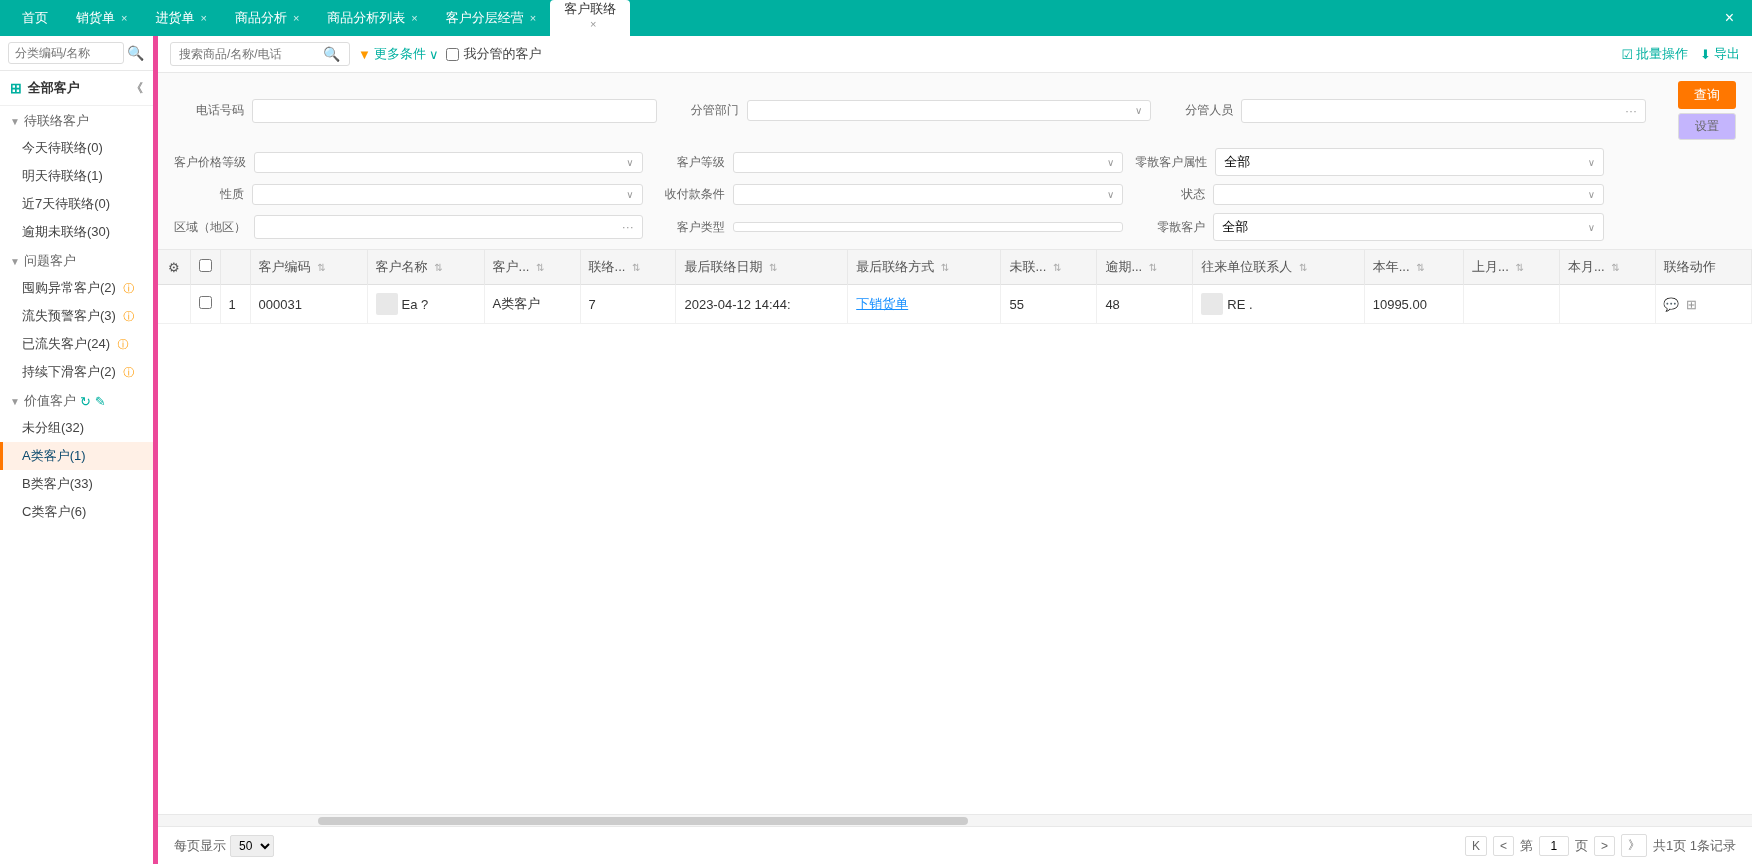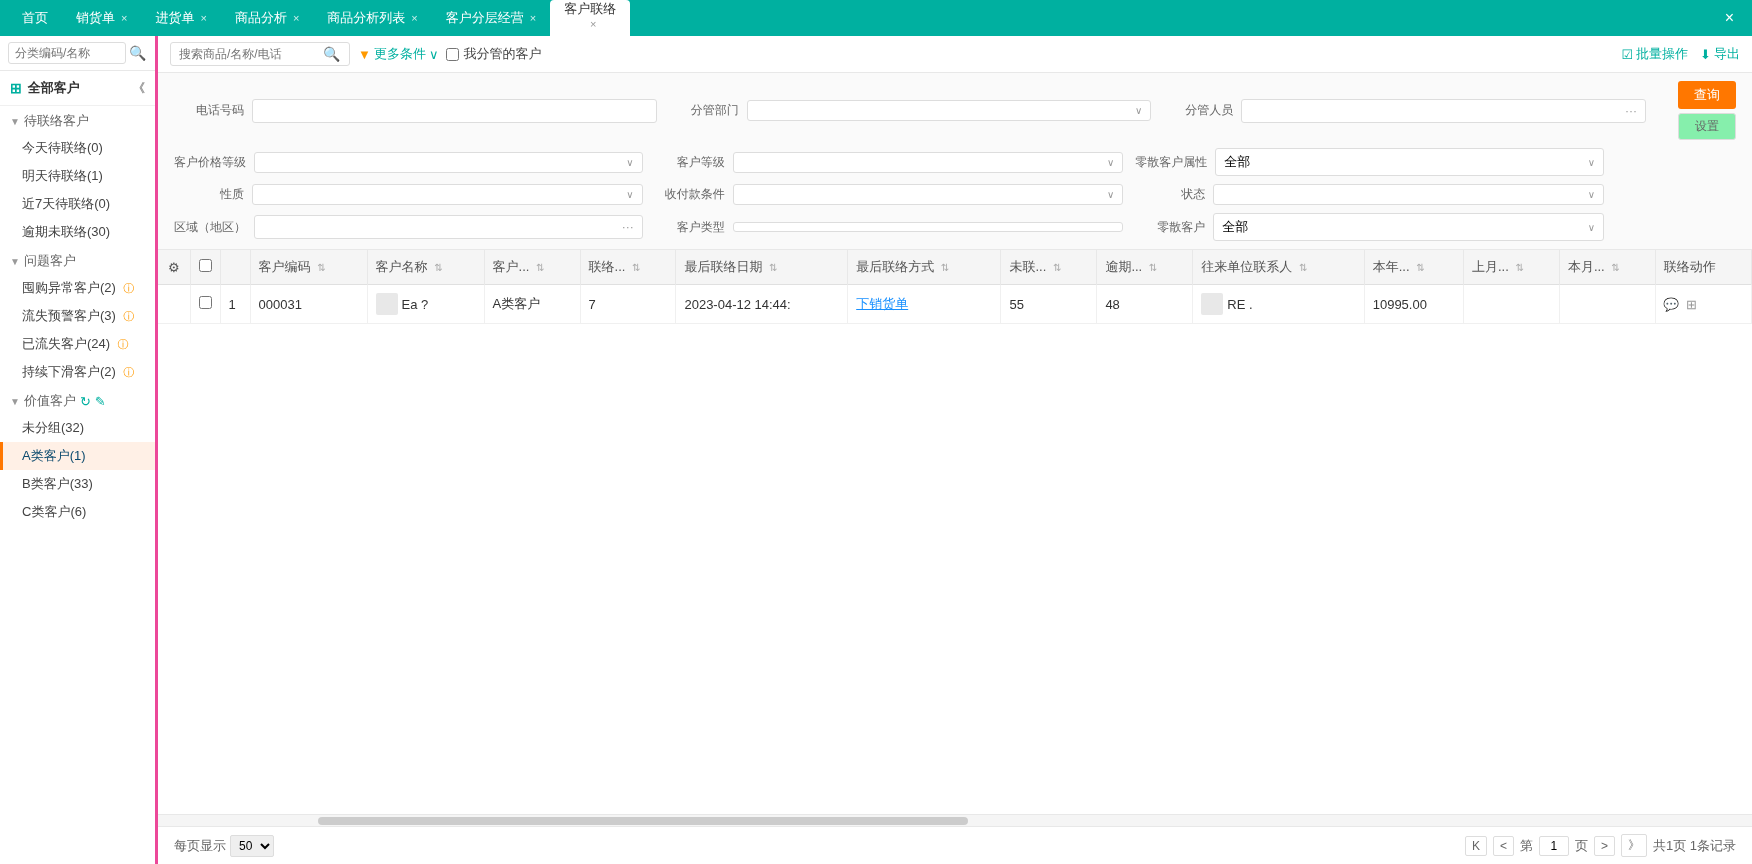--- a/index.html
+++ b/index.html
@@ -50,21 +50,21 @@
     
     .main-layout {
       display: flex;
       height: calc(864px - 36px);
     }
 
     
     .sidebar {
       width: 158px;
       background: white;
-      border-right: 3px solid #ec4899;
+      border-right: 5px solid #ec4899;
       display: flex;
       flex-direction: column;
       overflow-y: auto;
       flex-shrink: 0;
     }
     .sidebar-search {
       padding: 6px 8px;
       border-bottom: 1px solid #e8e8e8;
       display: flex;
       align-items: center;
@@ -260,21 +260,21 @@
       background: #ff7700;
       color: white;
       border: none;
       border-radius: 3px;
       padding: 5px 16px;
       font-size: 13px;
       cursor: pointer;
       white-space: nowrap;
     }
     .btn-setting {
-      background: #86efac;
+      background: #c4b5fd;
       color: #666;
       border: 1px solid #ddd;
       border-radius: 3px;
       padding: 4px 12px;
       font-size: 12px;
       cursor: pointer;
     }
     .btn-group {
       display: flex;
       flex-direction: column;

